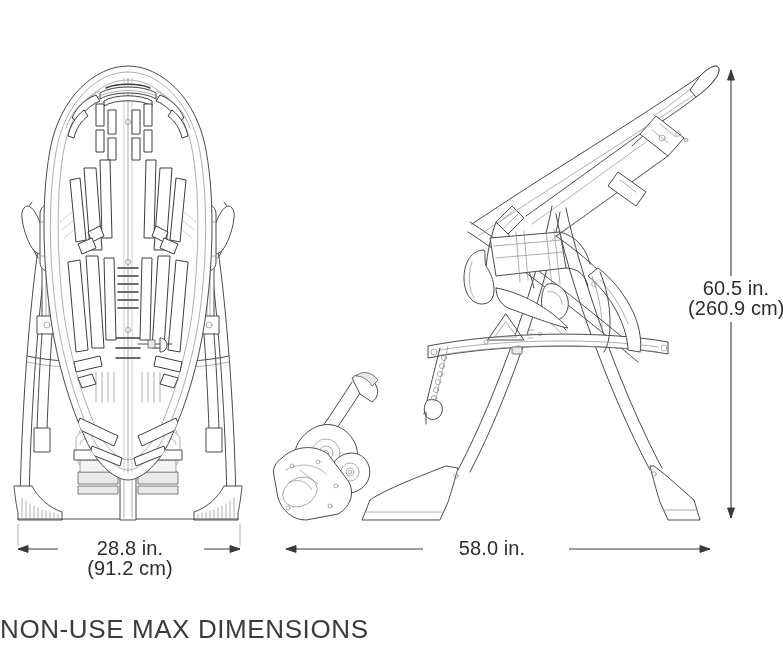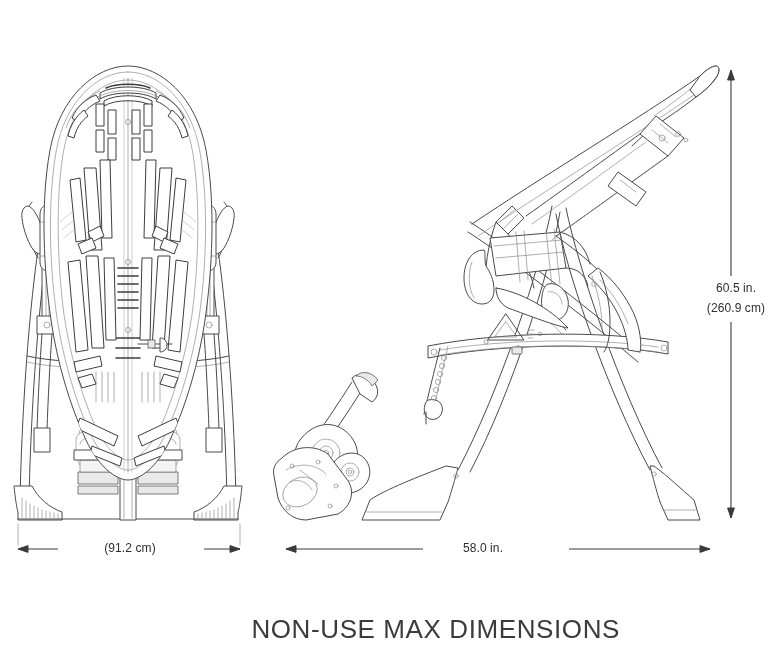--- a/index.html
+++ b/index.html
@@ -23,49 +23,49 @@
     position: absolute;
     left: 0;
     top: 0;
     width: 783px;
     height: 650px;
   }
   .dim-text {
     position: absolute;
     text-align: center;
     font-family: "Liberation Sans", sans-serif;
-    font-size: 12px;
+    font-size: 20px;
     line-height: 20px;
     color: #2e2e2e;
     letter-spacing: 0.1px;
     white-space: nowrap;
   }
   .dim-text .primary { display: block; }
   .dim-text .secondary { display: block; }
   #width-front-label {
     left: 60px;
     top: 538px;
     width: 140px;
   }
   #width-side-label {
-    left: 413px;
+    left: 422px;
     top: 538px;
     width: 140px;
   }
   #height-label {
     left: 688px;
     top: 278px;
     width: 96px;
   }
   #caption {
     position: absolute;
     left: 0;
     top: 612px;
     width: 620px;
-    text-align: right;
+    text-align: left;
     font-family: "Liberation Sans", sans-serif;
     font-size: 26px;
     line-height: 34px;
     letter-spacing: 0.6px;
     color: #3b3b3b;
     white-space: nowrap;
   }
   svg { display: block; }
 </style>
 </head>
@@ -487,20 +487,21 @@
         <path d="M731 518 L727.6 508 L734.4 508 Z"></path>
       </g>
     </g>
 
     <rect x="58" y="538" width="146" height="22" fill="#ffffff"></rect>
     <rect x="423" y="538" width="146" height="22" fill="#ffffff"></rect>
     <rect x="690" y="276" width="86" height="46" fill="#ffffff"></rect>
   </svg>
 
   <div class="dim-text" id="width-front-label">
+    <span class="primary">28.8 in.</span>
     <span class="secondary">(91.2 cm)</span>
   </div>
 
   <div class="dim-text" id="width-side-label">
     <span class="primary">58.0 in.</span>
   </div>
 
   <div class="dim-text" id="height-label">
     <span class="primary">60.5 in.</span>
     <span class="secondary">(260.9 cm)</span>

